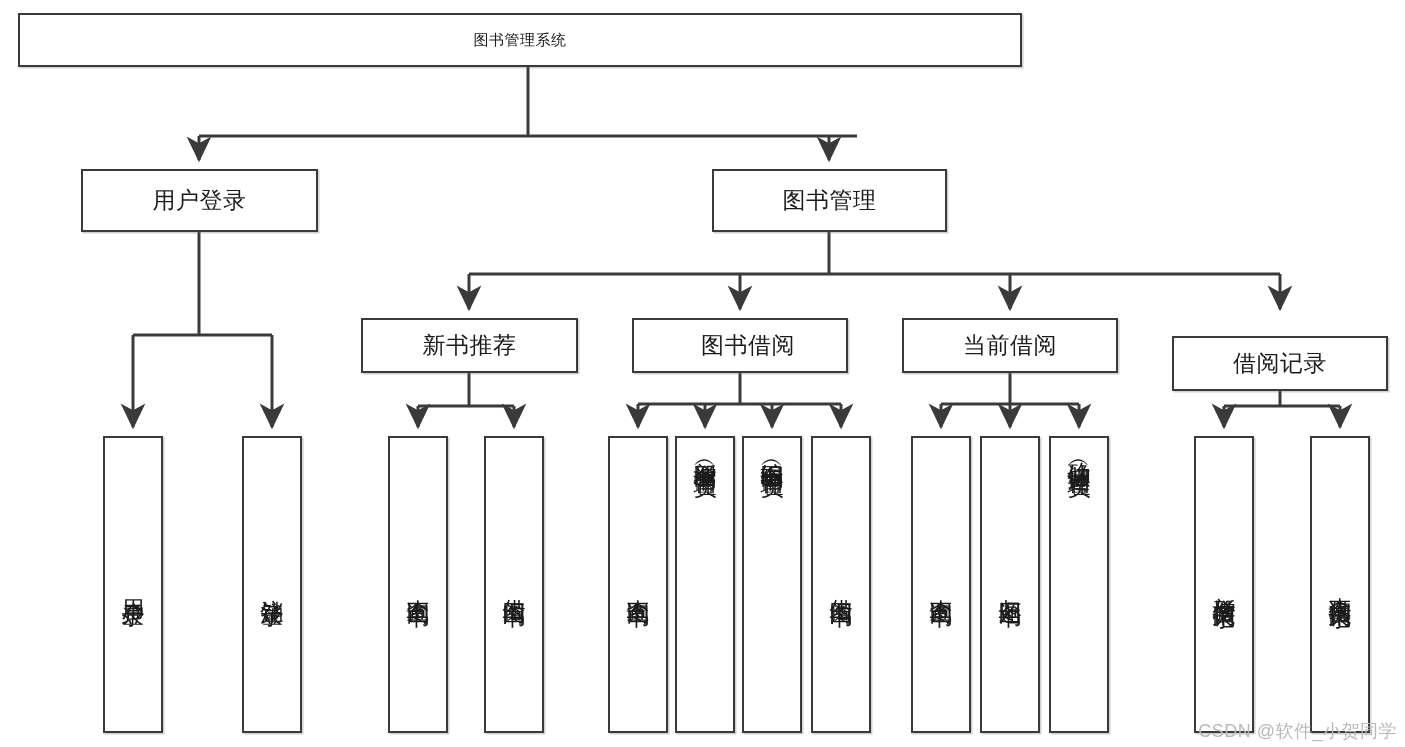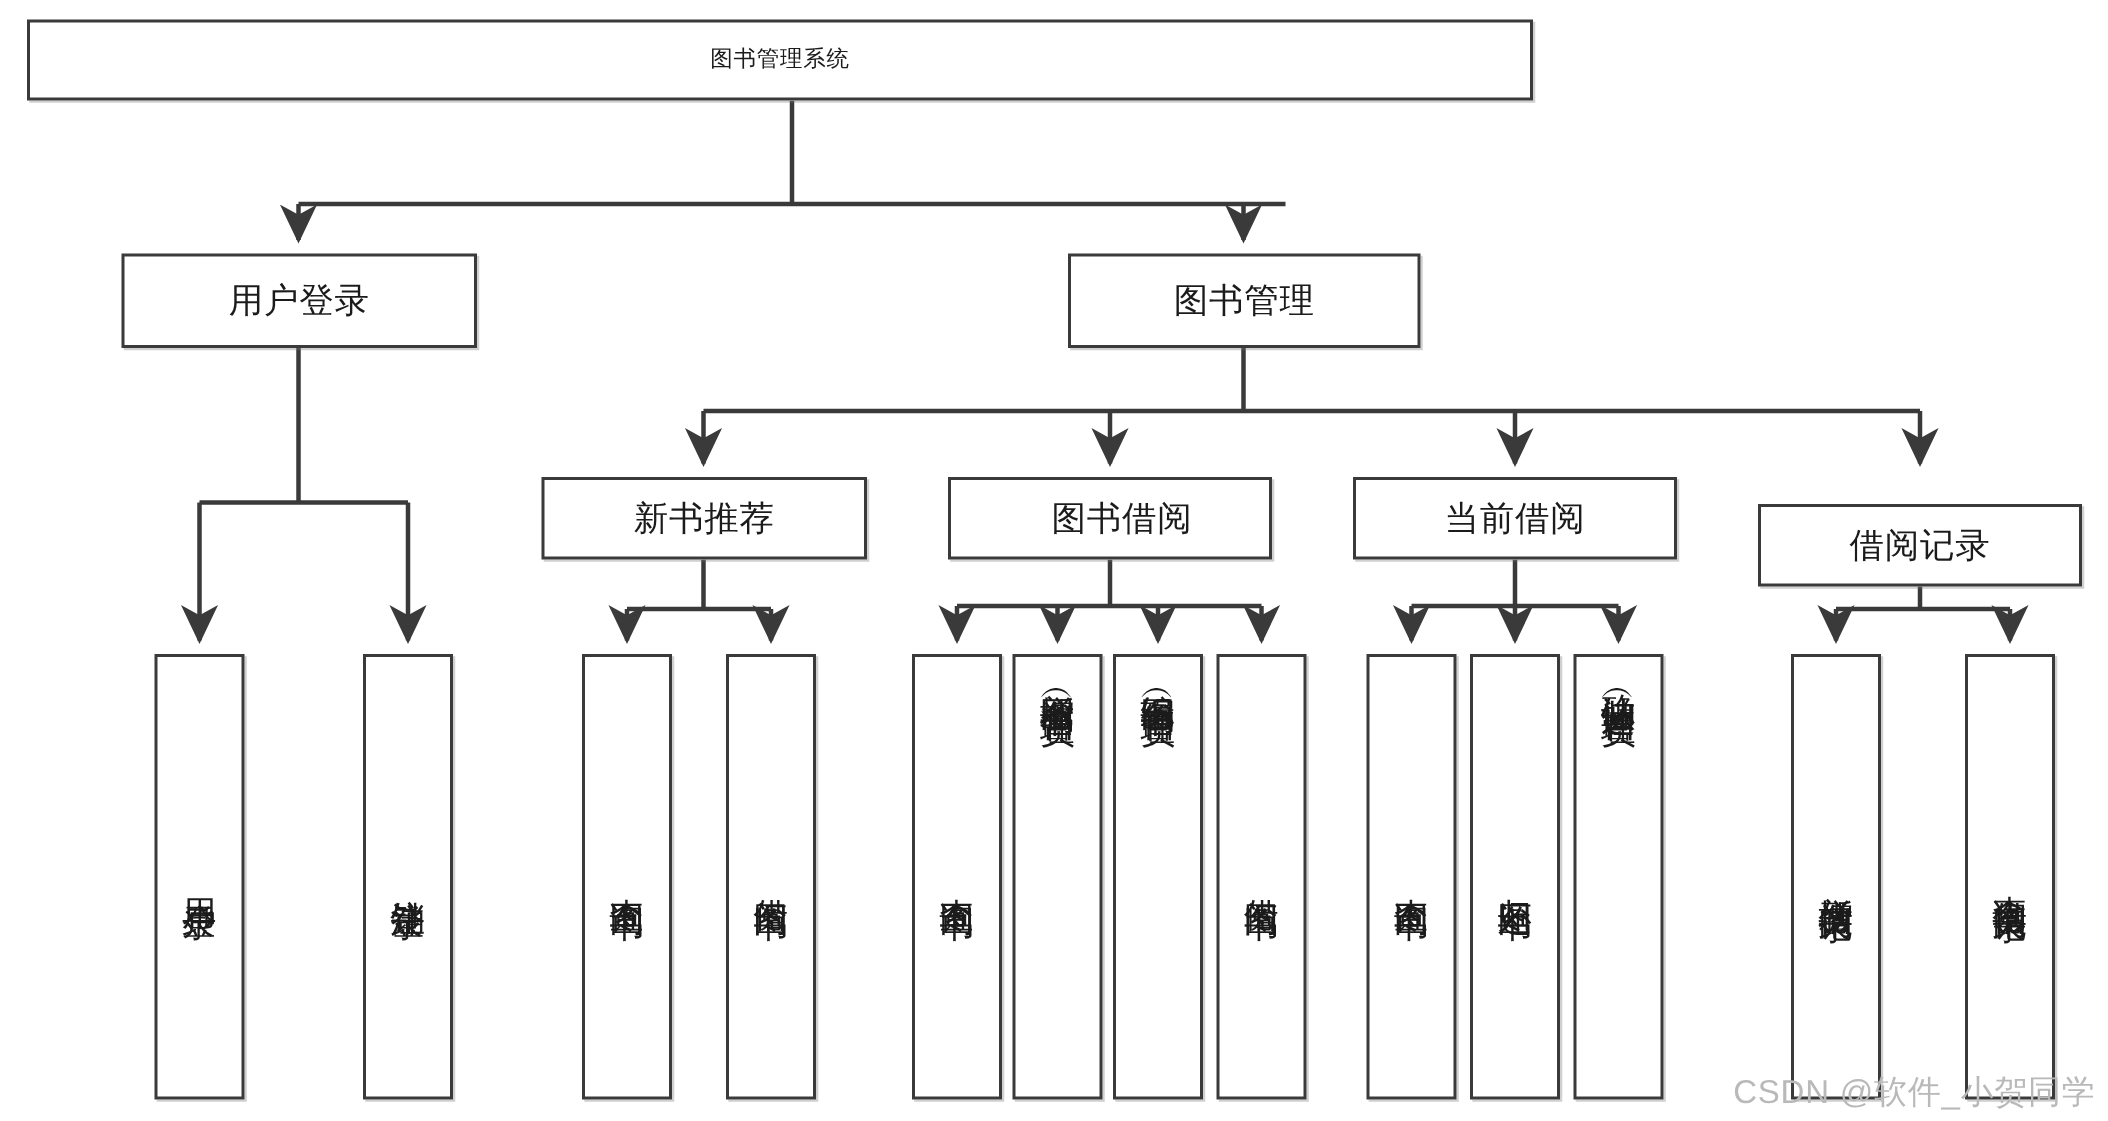--- a/index.html
+++ b/index.html
@@ -64,21 +64,21 @@
     white-space: nowrap;
   }
   .node.vert.mid {
     align-items: center;
     padding-top: 0;
   }
   #watermark {
     position: absolute;
     right: 8px;
     bottom: 4px;
-    font-size: 22px;
+    font-size: 18px;
     color: #b9b9b9;
     letter-spacing: 0.5px;
     white-space: nowrap;
     user-select: none;
   }
 </style>
 </head>
 <body>
 
 <div id="canvas">

